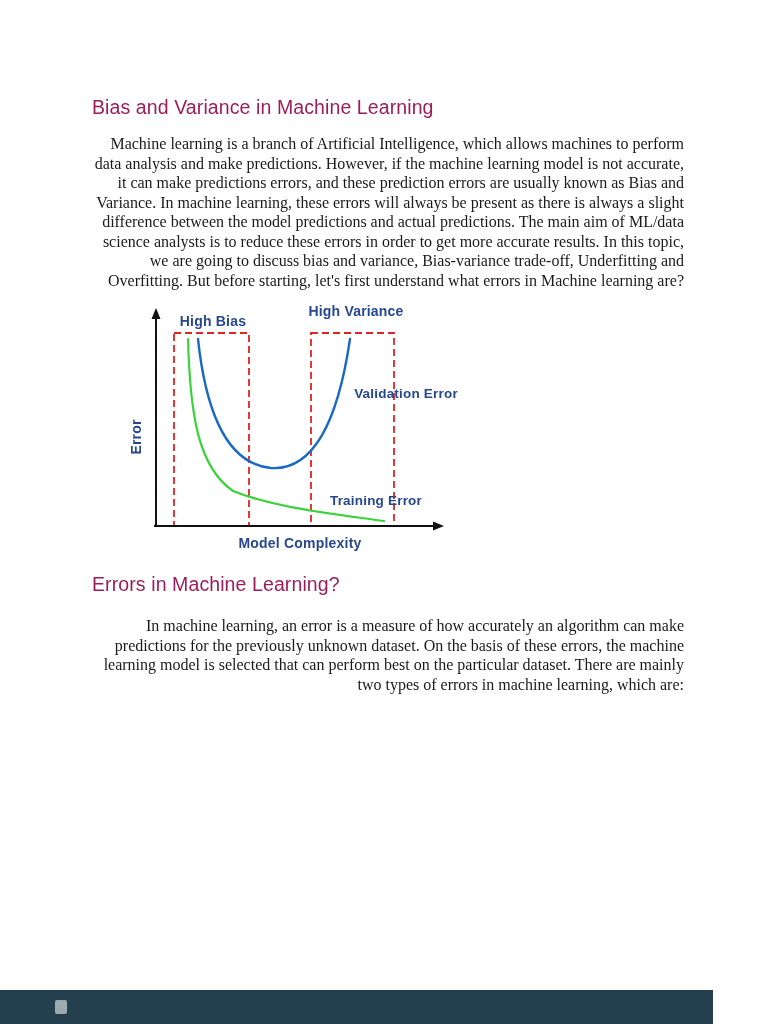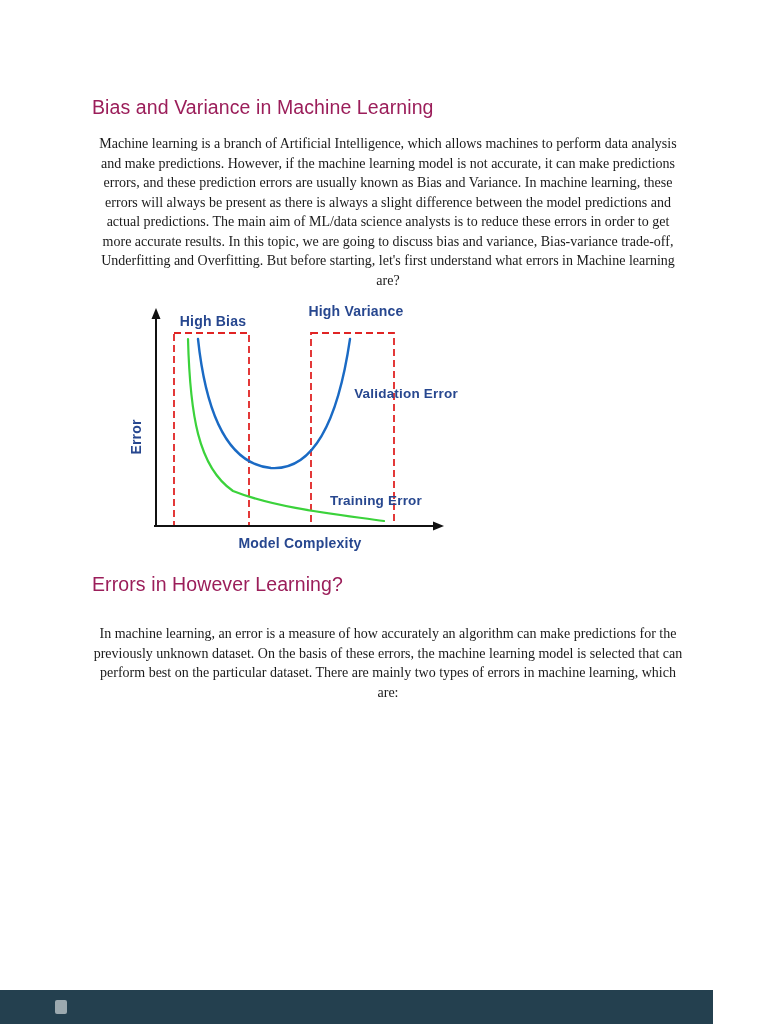--- a/index.html
+++ b/index.html
@@ -23,26 +23,26 @@
     font-size: 19.5px;
     color: var(--heading, #9B1E5A);
     margin: 0;
     letter-spacing: 0.1px;
   }
   h2.section-title { margin-top: 21px; }
 
   p.body-text {
     margin: 15px 0 0 0;
     width: 592px;
-    font-size: 14px;
+    font-size: 16px;
     line-height: 19.5px;
     color: var(--body_text, #1a1a1a);
-    text-align: center;
+    text-align: right;
   }
-  p.section-text { margin-top: 28px; }
+  p.section-text { margin-top: 20px; }
 
   figure.chart-figure {
     margin: 12px 0 8px 36px;
     padding: 0;
     width: 345px; height: 250px;
   }
   svg.chart-svg { display: block; }
 
   .axis-line { stroke: var(--axis, #111111); stroke-width: 2; }
   .axis-arrow { fill: var(--axis, #111111); }
@@ -105,21 +105,21 @@
 
         <text class="chart-label big-label" x="85" y="24" text-anchor="middle">High Bias</text>
         <text class="chart-label big-label" x="228" y="14" text-anchor="middle">High Variance</text>
         <text class="chart-label small-label" x="278" y="96" text-anchor="middle">Validation Error</text>
         <text class="chart-label small-label" x="248" y="203" text-anchor="middle">Training Error</text>
         <text class="chart-label big-label" x="172" y="246" text-anchor="middle">Model Complexity</text>
         <text class="chart-label big-label" x="13" y="135" text-anchor="middle" transform="rotate(-90 13 135)">Error</text>
       </svg>
     </figure>
 
-    <h2 class="section-title">Errors in However Learning?</h2>
+    <h2 class="section-title">Errors in Machine Learning?</h2>
 
     <p class="body-text section-text">In machine learning, an error is a measure of how accurately an algorithm can make predictions for the previously unknown dataset. On the basis of these errors, the machine learning model is selected that can perform best on the particular dataset. There are mainly two types of errors in machine learning, which are:</p>
 
   </main>
 
   <footer class="footer-bar">
     <span class="footer-glyph"></span>
   </footer>
 </div>
 

